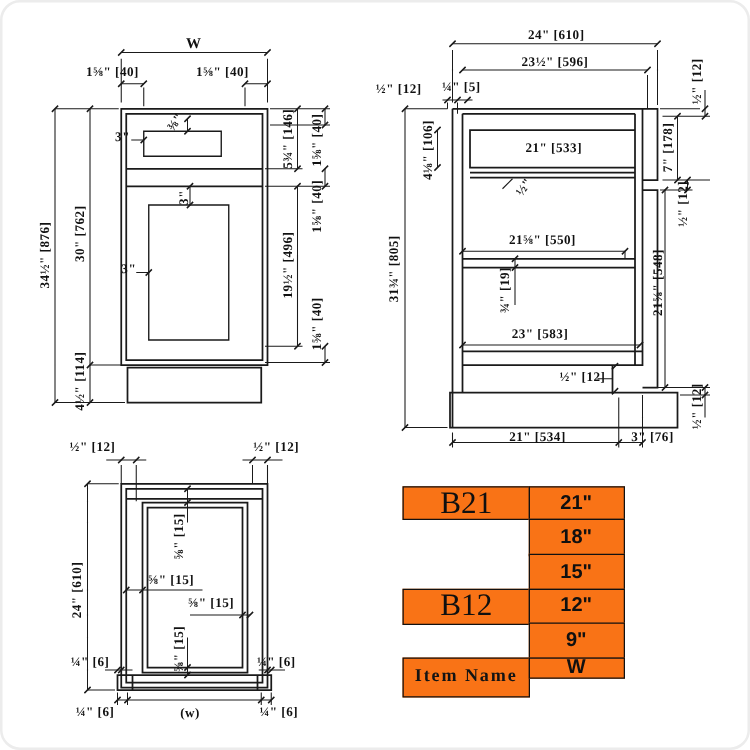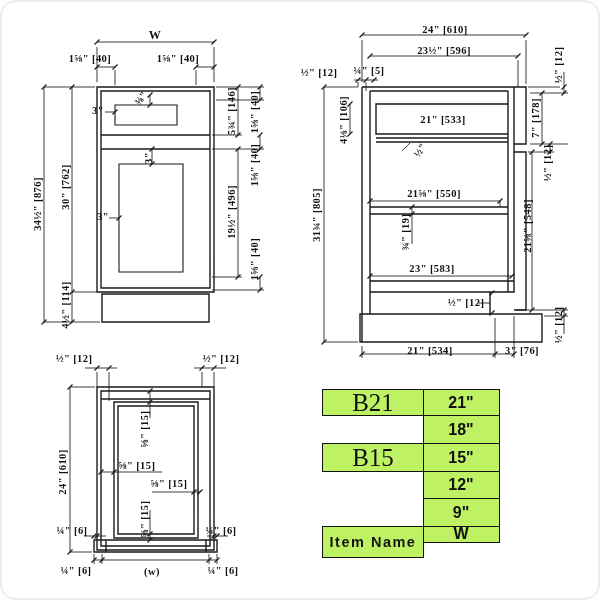--- a/index.html
+++ b/index.html
@@ -12,25 +12,25 @@
   .dm{fill:none;stroke:#1a1a1a;stroke-width:0.85}
   .tk{fill:none;stroke:#1a1a1a;stroke-width:1.2}
   .overlay{position:absolute;inset:0}
   .lb{position:absolute;font-weight:bold;font-size:10.5px;letter-spacing:.4px;white-space:nowrap;
       transform:translate(-50%,-50%);color:#111}
   .r{transform:translate(-50%,-50%) rotate(-90deg)}
   .d{transform:translate(-50%,-50%) rotate(-55deg)}
   .big{font-size:12px}
   
   #sizetable{position:absolute;left:320px;top:387px;width:178px;height:169px}
-  .cell{position:absolute;box-sizing:border-box;border:1.6px solid #111;background:#bef264;
+  .cell{position:absolute;box-sizing:border-box;border:1.6px solid #111;background:#f97316;
         display:flex;align-items:center;justify-content:center}
   .itemtxt{font-family:"Liberation Serif",serif;font-size:25px;color:#101010}
   .widthtxt{font-family:"Liberation Sans",sans-serif;font-weight:bold;font-size:16px;color:#101010}
-  .itemname{font-family:Liberation Sans, sans-serif;font-weight:bold;font-size:14.5px;letter-spacing:1.5px}
+  .itemname{font-family:Liberation Serif, serif;font-weight:bold;font-size:14.5px;letter-spacing:1.5px}
 </style>
 </head>
 <body>
 
 <div id="stage">
 
   <svg width="600" height="600" viewBox="0 0 600 600">
 
     <g>
       <path class="st" d="M95,85 H212 V290 H95 Z M99,89 H208 V286 H99 Z M99,133 H208 M99,147 H208 M100,292 H207 V320 H100 Z"></path>
@@ -171,22 +171,22 @@
     <span class="lb" style="left:219px;top:528px">¼" [6]</span>
     <span class="lb" style="left:74px;top:568px">¼" [6]</span>
     <span class="lb" style="left:150px;top:569px">(w)</span>
     <span class="lb" style="left:221px;top:568px">¼" [6]</span>
   </div>
 
   <div id="sizetable">
     <div class="cell" style="left:0;top:0;width:102px;height:27px">
         <span class="itemtxt">B21</span>
       </div>
-    <div class="cell" style="left:0;top:54px;width:102px;height:29px">
-        <span class="itemtxt">B15</span>
+    <div class="cell" style="left:0;top:81.5px;width:102px;height:29px">
+        <span class="itemtxt">B12</span>
       </div>
     <div class="cell" style="left:0;top:136.5px;width:102px;height:32.5px">
         <span class="itemname">Item Name</span>
       </div>
     <div class="cell" style="left:100.5px;top:0;width:77px;height:27px">
         <span class="widthtxt">21"</span>
       </div>
     <div class="cell" style="left:100.5px;top:25.5px;width:77px;height:30px">
         <span class="widthtxt">18"</span>
       </div>

